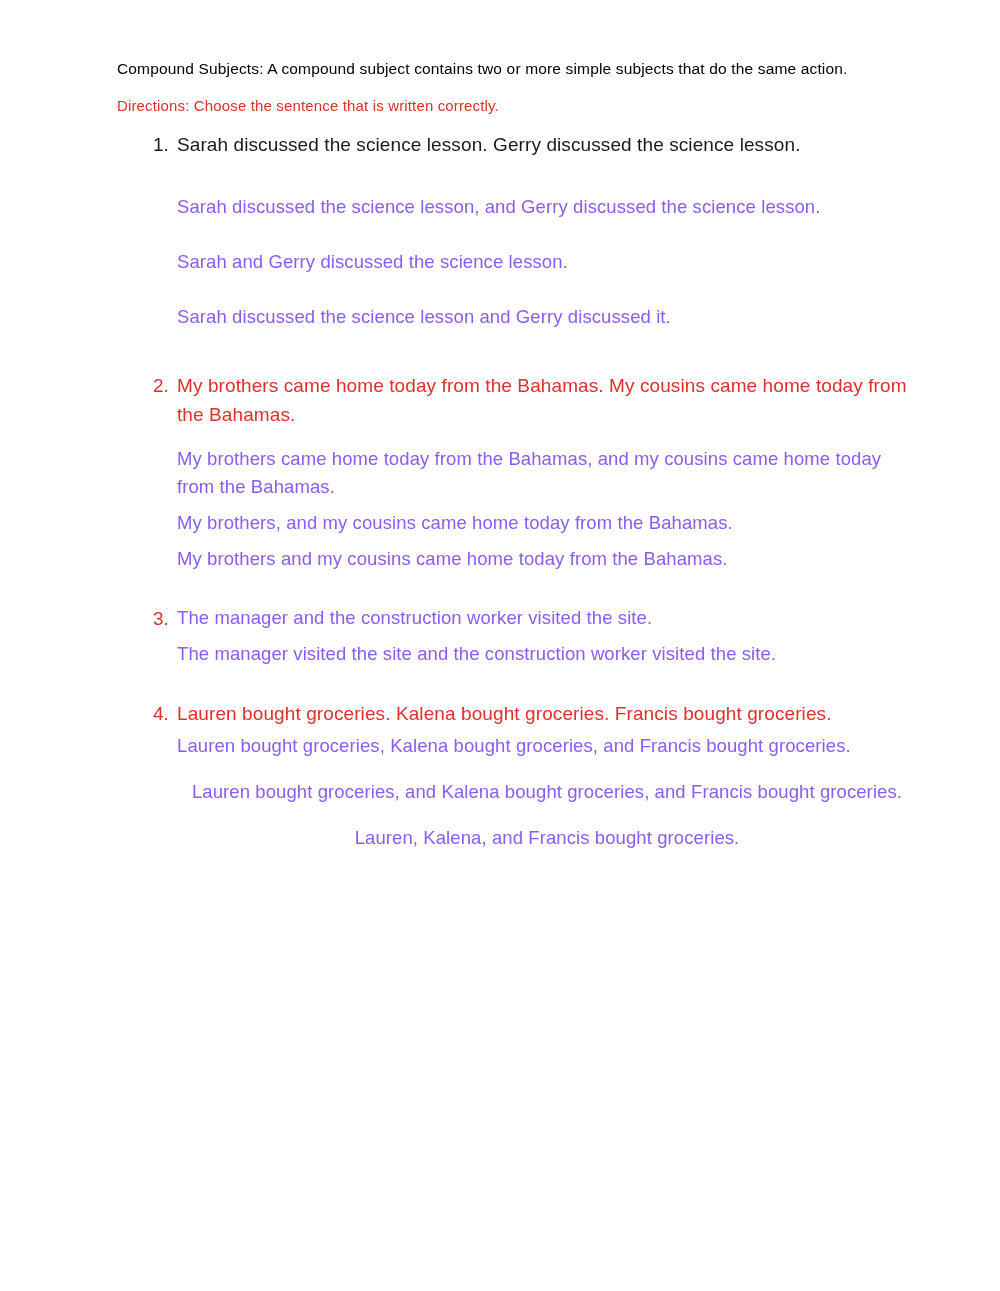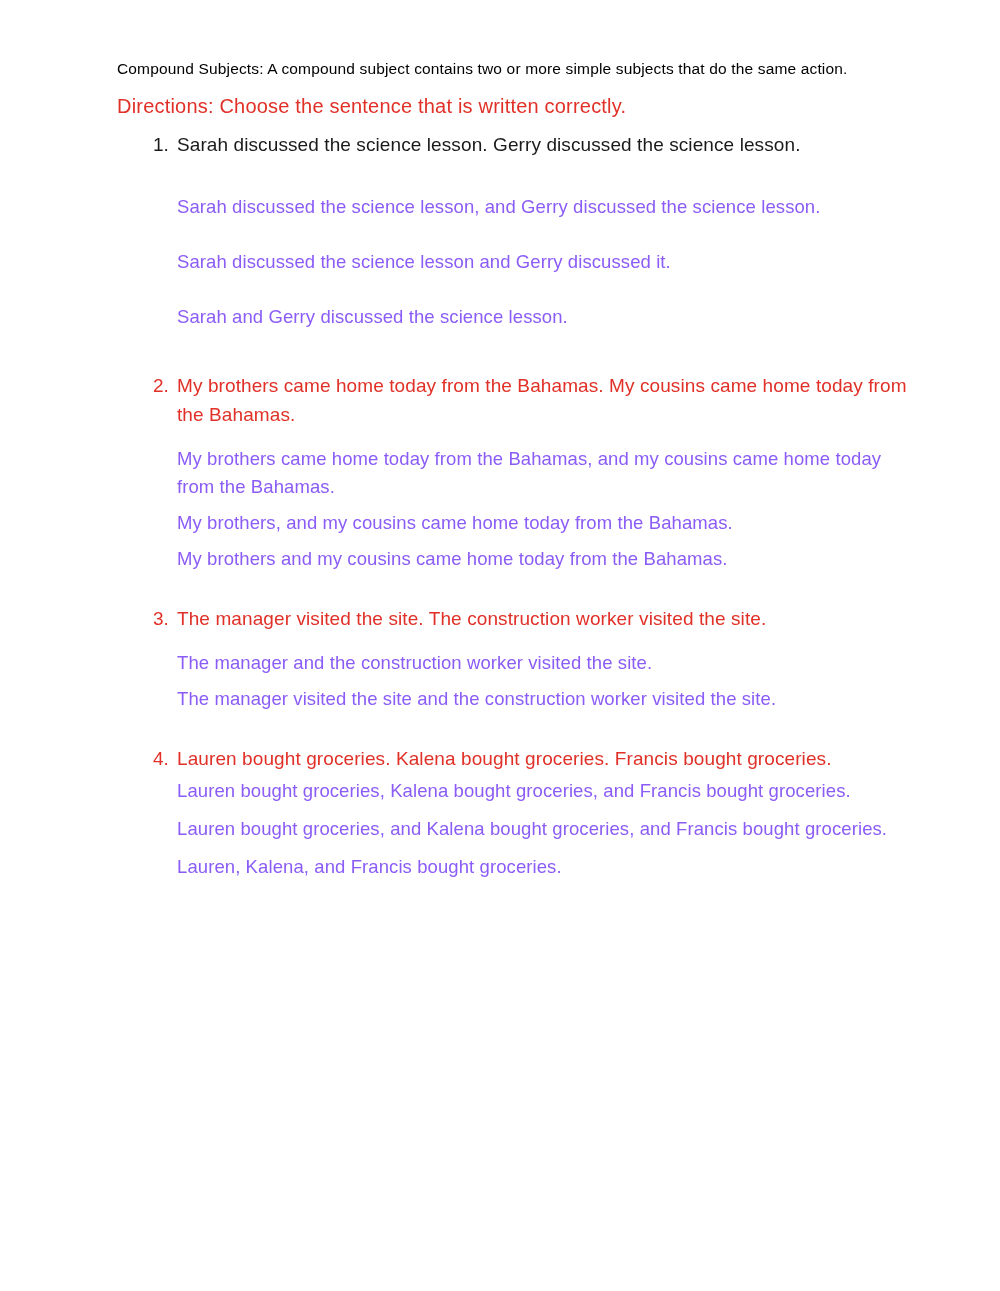--- a/index.html
+++ b/index.html
@@ -30,21 +30,21 @@
     line-height: 22px;
     color: #000000;
     letter-spacing: 0.01em;
   }
 
   .directions {
     position: absolute;
     left: 117px;
     top: 95px;
     width: 790px;
-    font-size: 20px;
+    font-size: 15px;
     line-height: 22px;
     color: #e03027;
     letter-spacing: 0.01em;
   }
 
   .qlist {
     position: absolute;
     left: 117px;
     top: 130px;
     width: 800px;
@@ -82,21 +82,21 @@
   }
   .option {
     padding-left: 60px;
     font-size: 18.5px;
     line-height: 28px;
     color: #8b5cf6;
     letter-spacing: 0.005em;
   }
   .option.sp-wide { margin-top: 27px; }
   .option.sp-med  { margin-top: 8px; }
-  .option.sp-tight{ margin-top: 10px; }
+  .option.sp-tight{ margin-top: 18px; text-align: center; }
   .option.sp-first-wide { margin-top: 34px; }
   .option.sp-first-med  { margin-top: 16px; }
   .option.sp-first-tight{ margin-top: 4px; }
 </style>
 </head>
 <body>
 
 <div class="page">
 
   <div class="intro">Compound Subjects: A compound subject contains two or more simple subjects that do the same action.</div>
@@ -105,41 +105,40 @@
 
   <div class="qlist">
 
     <div class="qblock">
       <div class="qstem plain">
         <span class="qnum">1.</span>
         <span>Sarah discussed the science lesson. Gerry discussed the science lesson.</span>
       </div>
       <div class="options">
         <div class="option sp-first-wide">Sarah discussed the science lesson, and Gerry discussed the science lesson.</div>
+        <div class="option sp-wide">Sarah and Gerry discussed the science lesson.</div>
         <div class="option sp-wide">Sarah discussed the science lesson and Gerry discussed it.</div>
-        <div class="option sp-wide">Sarah and Gerry discussed the science lesson.</div>
       </div>
     </div>
 
     <div class="qblock gap-lg">
       <div class="qstem">
         <span class="qnum">2.</span>
         <span>My brothers came home today from the Bahamas. My cousins came home today from the Bahamas.</span>
       </div>
       <div class="options">
         <div class="option sp-first-med">My brothers came home today from the Bahamas, and my cousins came home today from the Bahamas.</div>
         <div class="option sp-med">My brothers, and my cousins came home today from the Bahamas.</div>
         <div class="option sp-med">My brothers and my cousins came home today from the Bahamas.</div>
       </div>
     </div>
 
     <div class="qblock gap-md">
       <div class="qstem">
         <span class="qnum">3.</span>
-        <span>The manager visited the site. The construction worker visited the site.</span>
       </div>
       <div class="options">
         <div class="option sp-first-med">The manager and the construction worker visited the site.</div>
         <div class="option sp-med">The manager visited the site and the construction worker visited the site.</div>
       </div>
     </div>
 
     <div class="qblock gap-md">
       <div class="qstem">
         <span class="qnum">4.</span>

